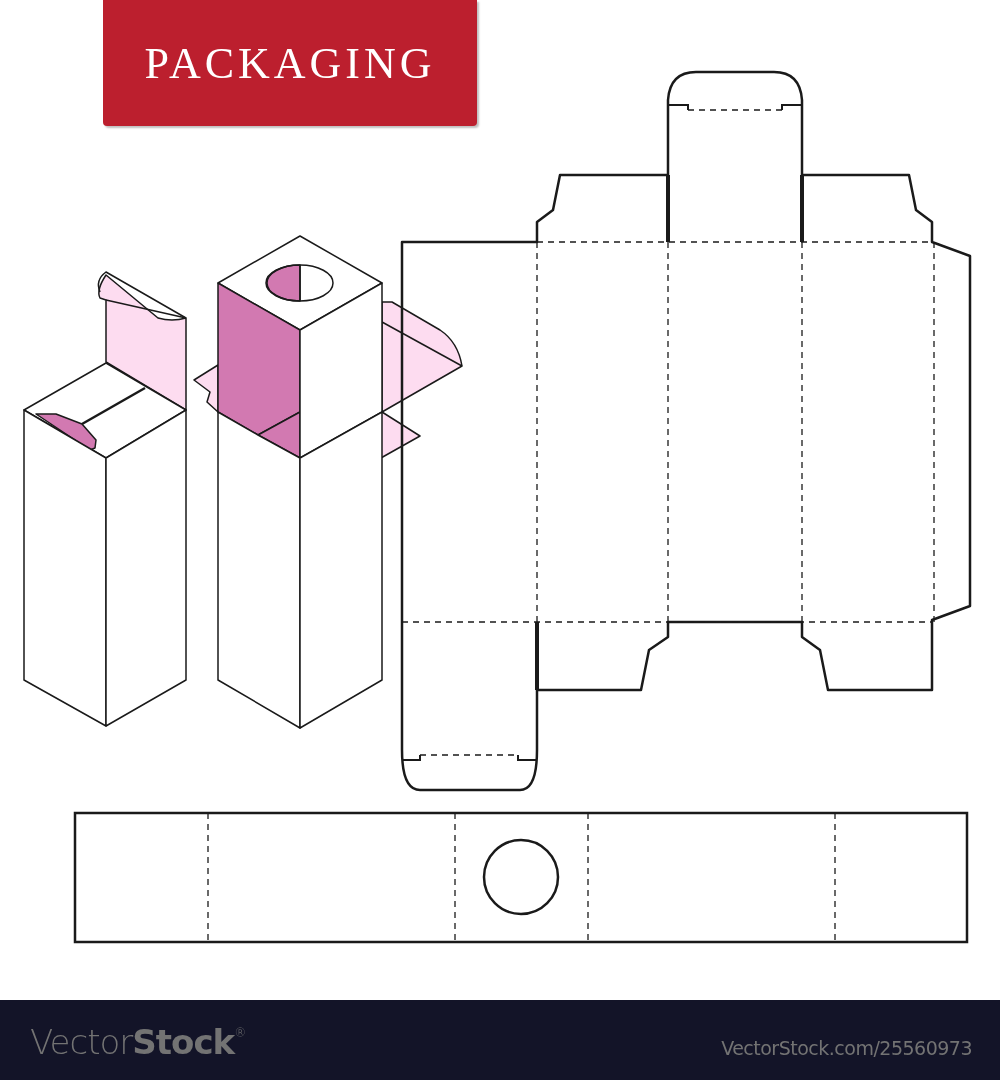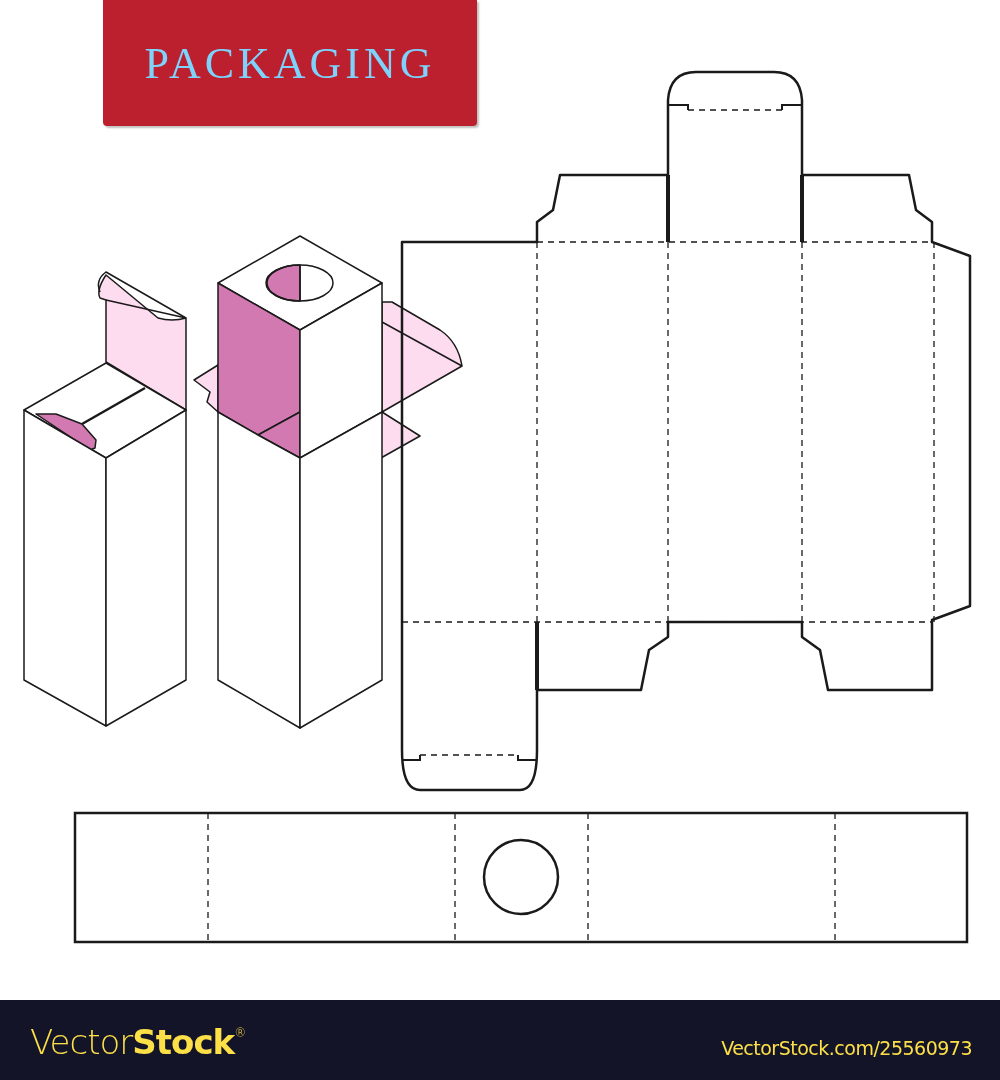--- a/index.html
+++ b/index.html
@@ -4,27 +4,27 @@
 <style>
   html, body { margin: 0; padding: 0; background: #ffffff; }
   body { width: 1000px; height: 1080px; position: relative; overflow: hidden; font-family: "Liberation Sans", sans-serif; }
   .title-badge {
     position: absolute; left: 103px; top: 0; width: 374px; height: 126px;
     background: #bc1f2e; border-radius: 0 0 4px 4px;
     box-shadow: 2px 2px 2px rgba(0,0,0,0.25);
     display: flex; align-items: center; justify-content: center;
   }
   .title-text {
-    color: #7dd3fc; font-family: "Liberation Serif", "DejaVu Serif", serif;
+    color: #ffffff; font-family: "Liberation Serif", "DejaVu Serif", serif;
     font-size: 44px; letter-spacing: 4px; margin-top: 0;
   }
   svg.art { position: absolute; left: 0; top: 0; }
   .footer {
     position: absolute; left: 0; top: 1000px; width: 1000px; height: 80px;
-    background: #131428; color: #fde047;
+    background: #131428; color: #737373;
   }
   .brand {
     position: absolute; left: 30px; top: 22px; font-size: 34px; letter-spacing: -1px;
     font-family: "DejaVu Sans", sans-serif; font-weight: 300;
   }
   .brand b { font-weight: bold; }
   .brand sup { font-size: 12px; vertical-align: top; position: relative; top: 4px; }
   .stock-id {
     position: absolute; right: 28px; top: 37px; font-size: 19px;
     font-family: "DejaVu Sans", sans-serif; letter-spacing: -0.5px; text-align: center;

